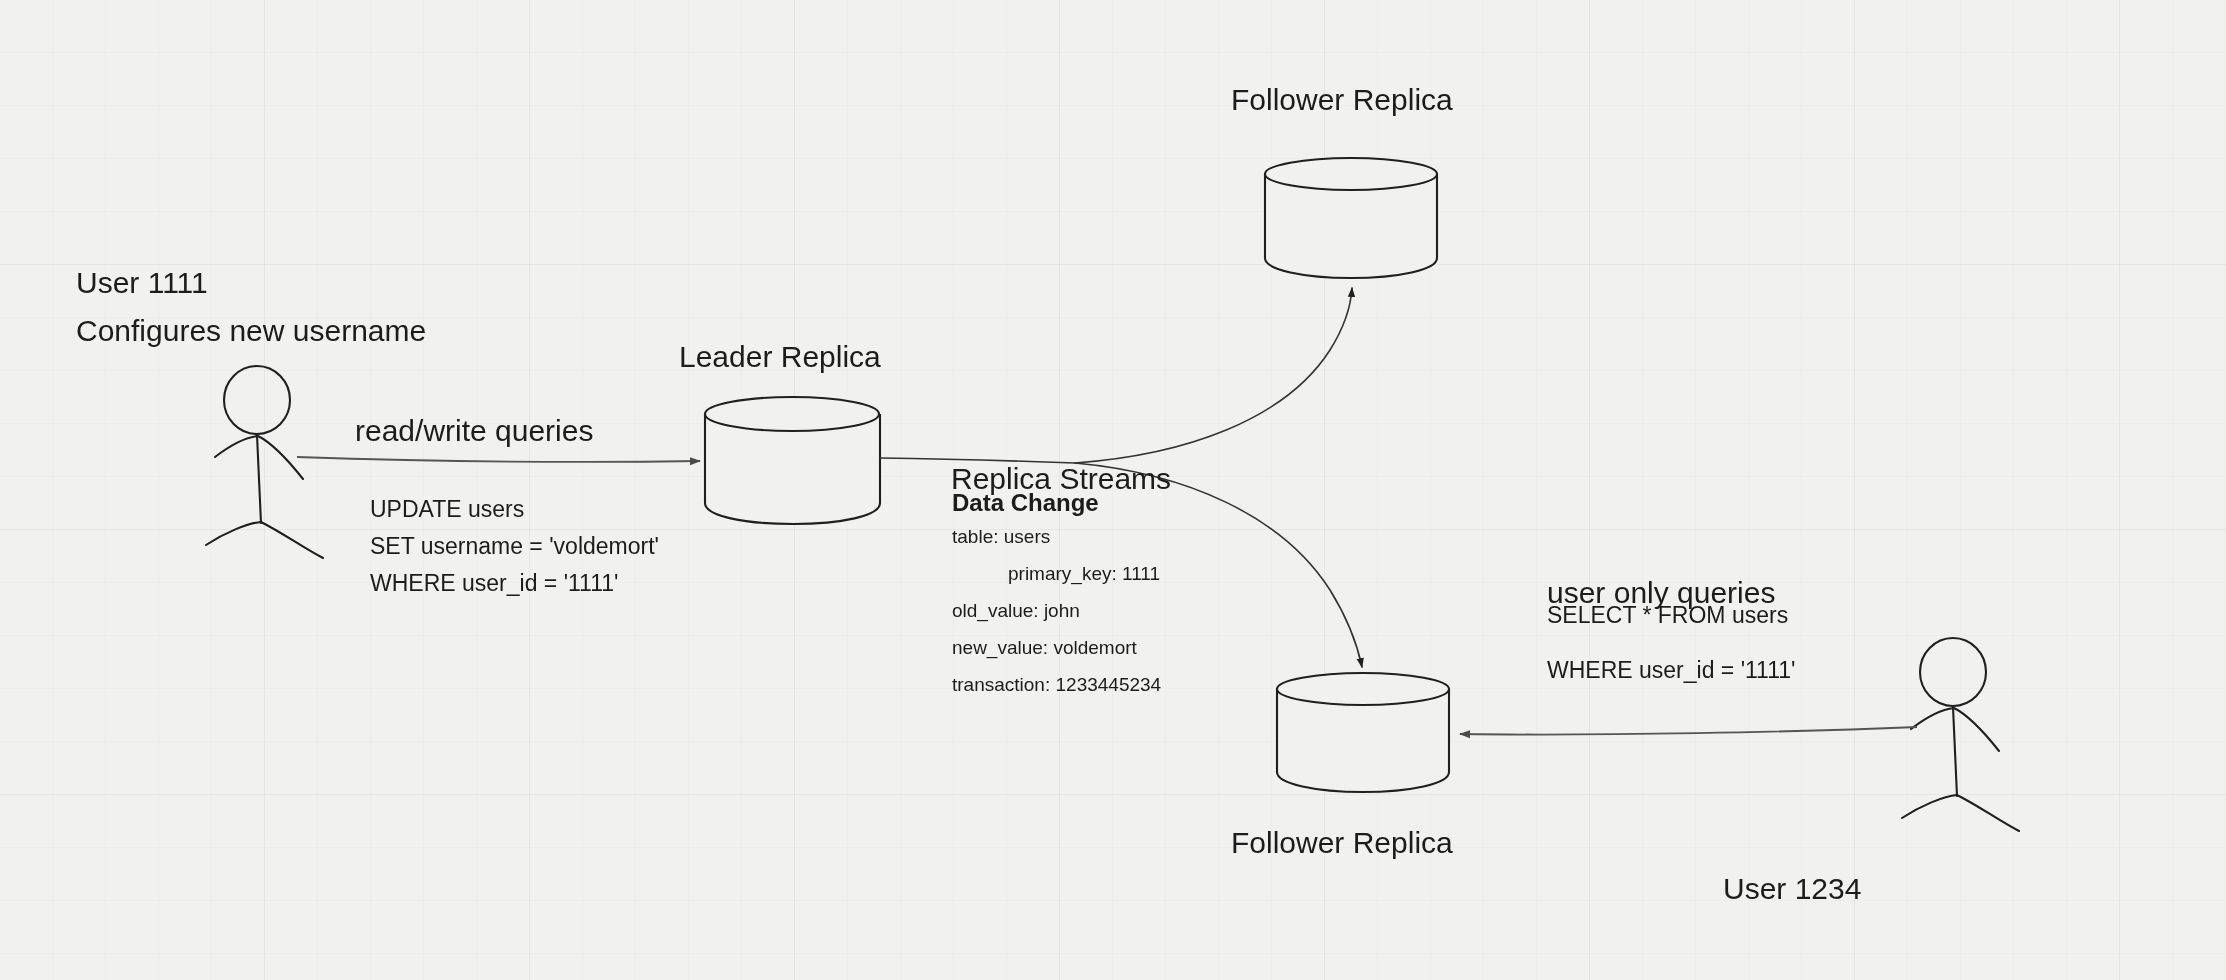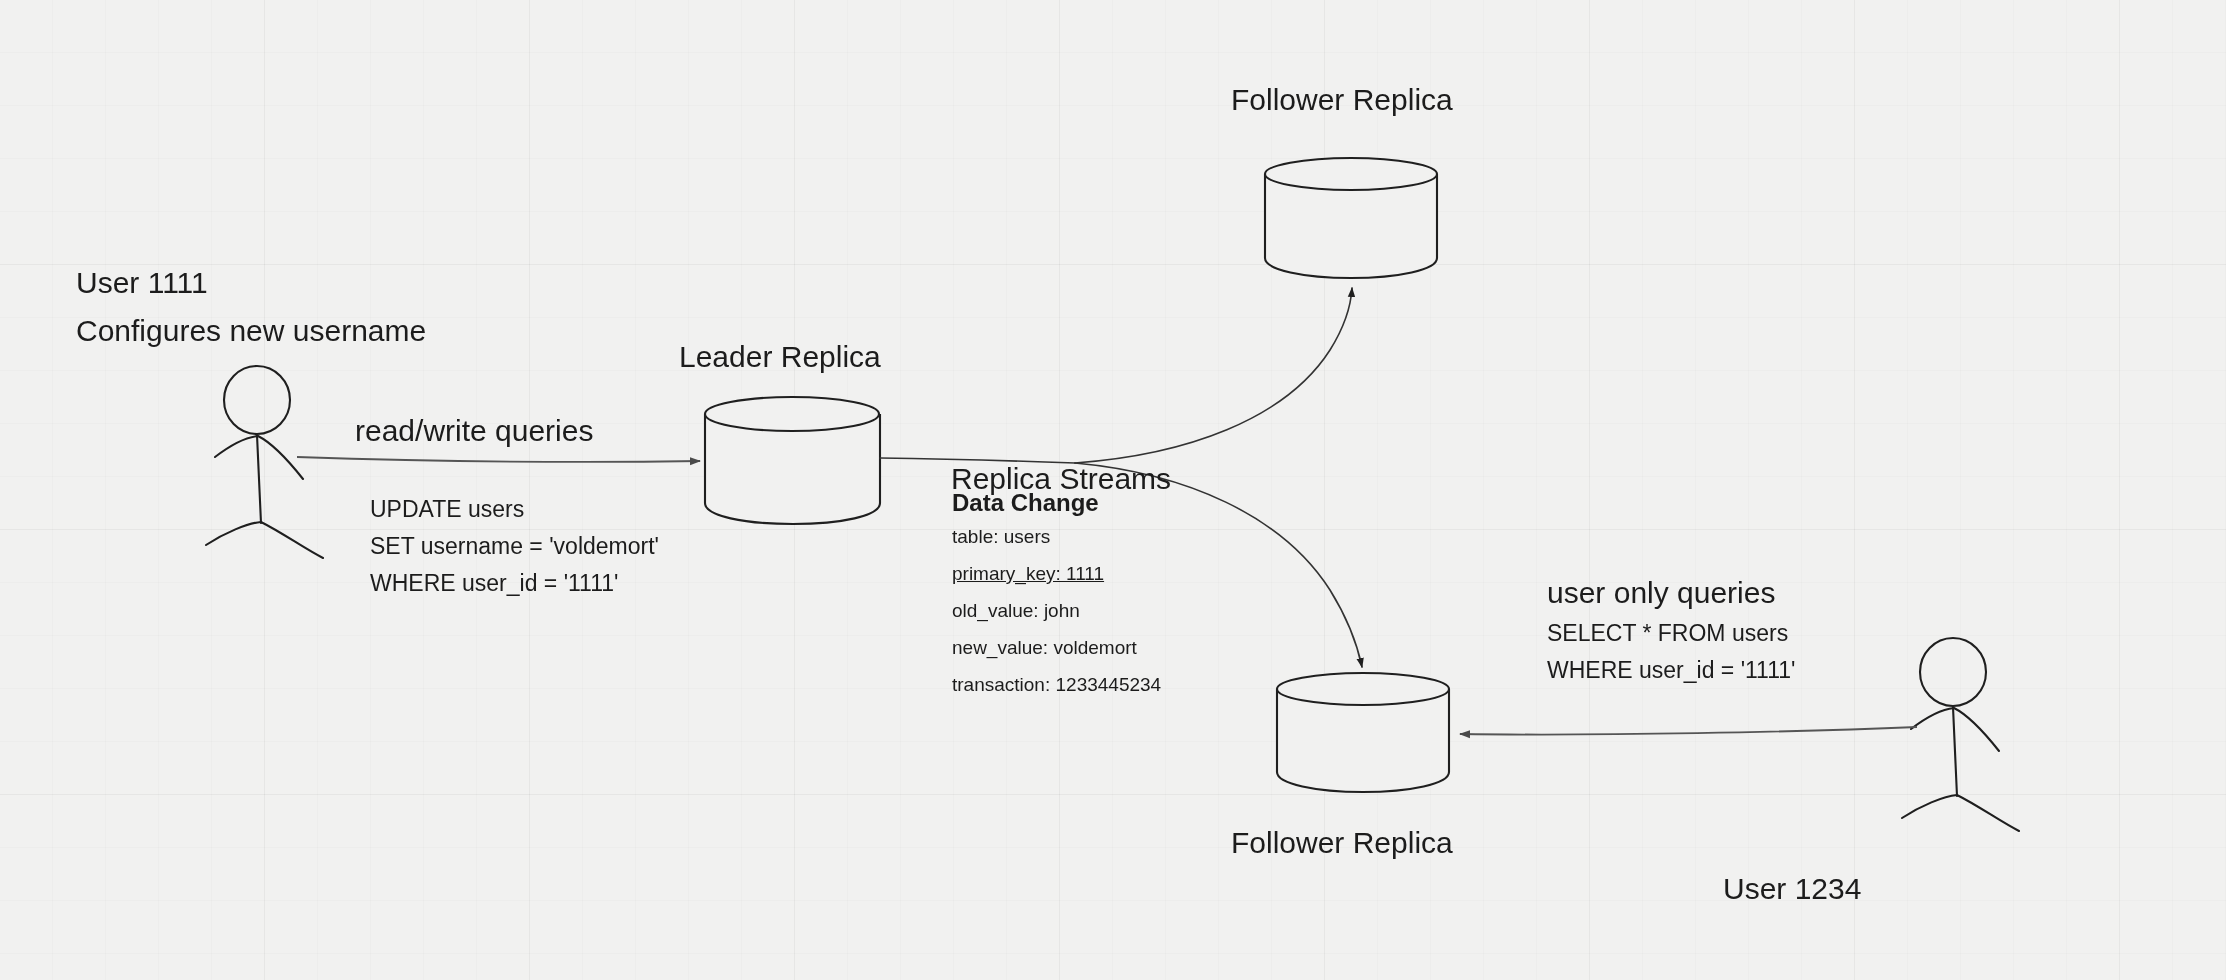--- a/index.html
+++ b/index.html
@@ -100,25 +100,25 @@
   <div class="lbl lbl-lg" style="left:679px;top:337px;">Leader Replica</div>
 
   <div class="lbl lbl-lg" style="left:1231px;top:80px;">Follower Replica</div>
 
   <div class="lbl lbl-lg" style="left:1231px;top:823px;">Follower Replica</div>
 
   <div class="lbl lbl-lg" style="left:951px;top:411px;margin-top:48px;">Replica Streams</div>
 
   <div class="lbl lbl-bold" style="left:952px;top:487px;">Data Change</div>
   <div class="lbl lbl-md" style="left:952px;top:524px;">table: users</div>
-  <div class="lbl lbl-md" style="left:952px;top:561px;text-decoration:underline;">primary_key: 1111</div>
+  <div class="lbl lbl-md" style="left:1008px;top:561px;">primary_key: 1111</div>
   <div class="lbl lbl-md" style="left:952px;top:598px;">old_value: john</div>
   <div class="lbl lbl-md" style="left:952px;top:635px;">new_value: voldemort</div>
   <div class="lbl lbl-md" style="left:952px;top:672px;text-align:right;">transaction: 1233445234</div>
 
   <div class="lbl lbl-lg" style="left:1547px;top:573px;">user only queries</div>
 
-  <div class="lbl lbl-sm" style="left:1547px;top:618px;">SELECT * FROM users</div>
+  <div class="lbl lbl-sm" style="left:1547px;top:600px;">SELECT * FROM users</div>
   <div class="lbl lbl-sm" style="left:1547px;top:655px;">WHERE user_id = '1111'</div>
 
   <div class="lbl lbl-lg" style="left:1723px;top:860px;margin-top:9px;">User 1234</div>
 
 </div>
 
 </body></html>

